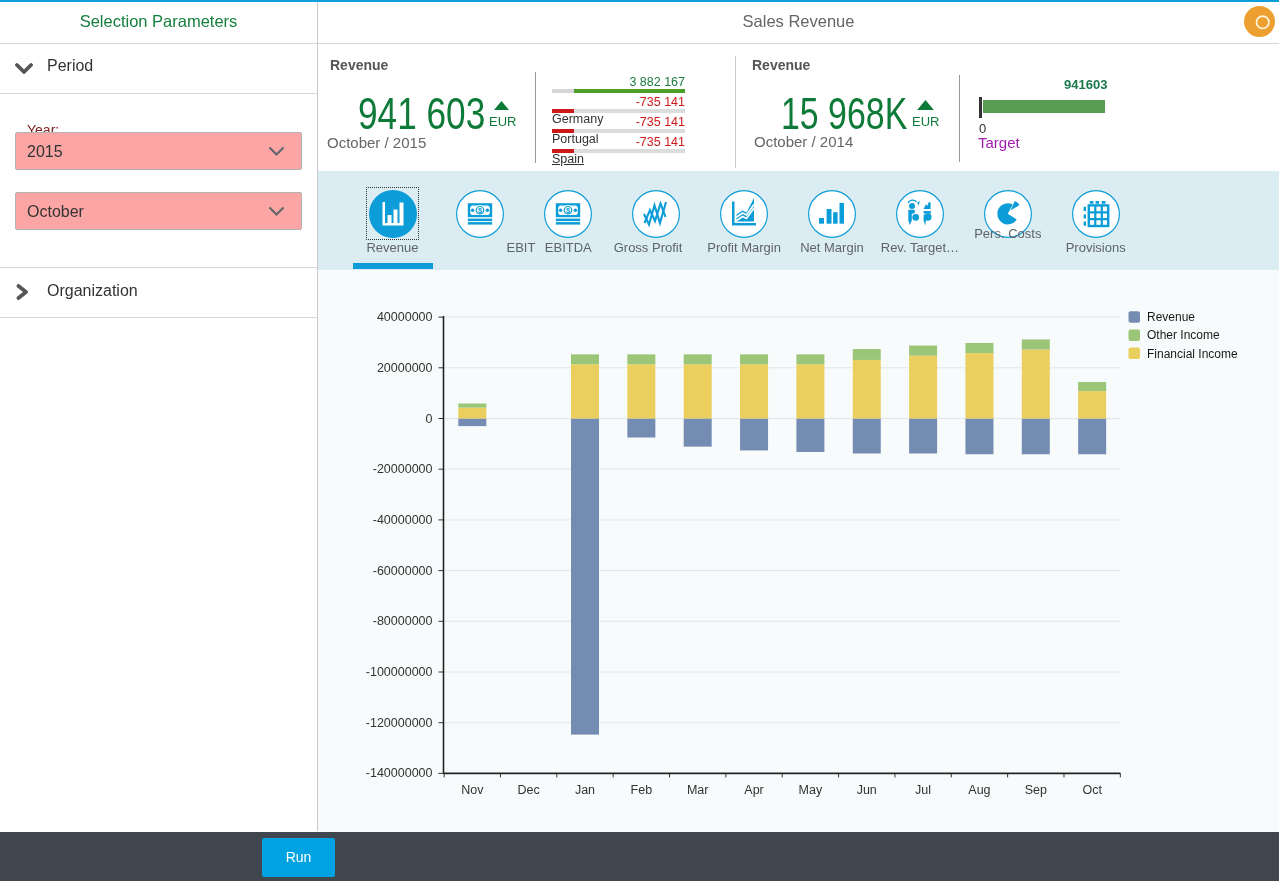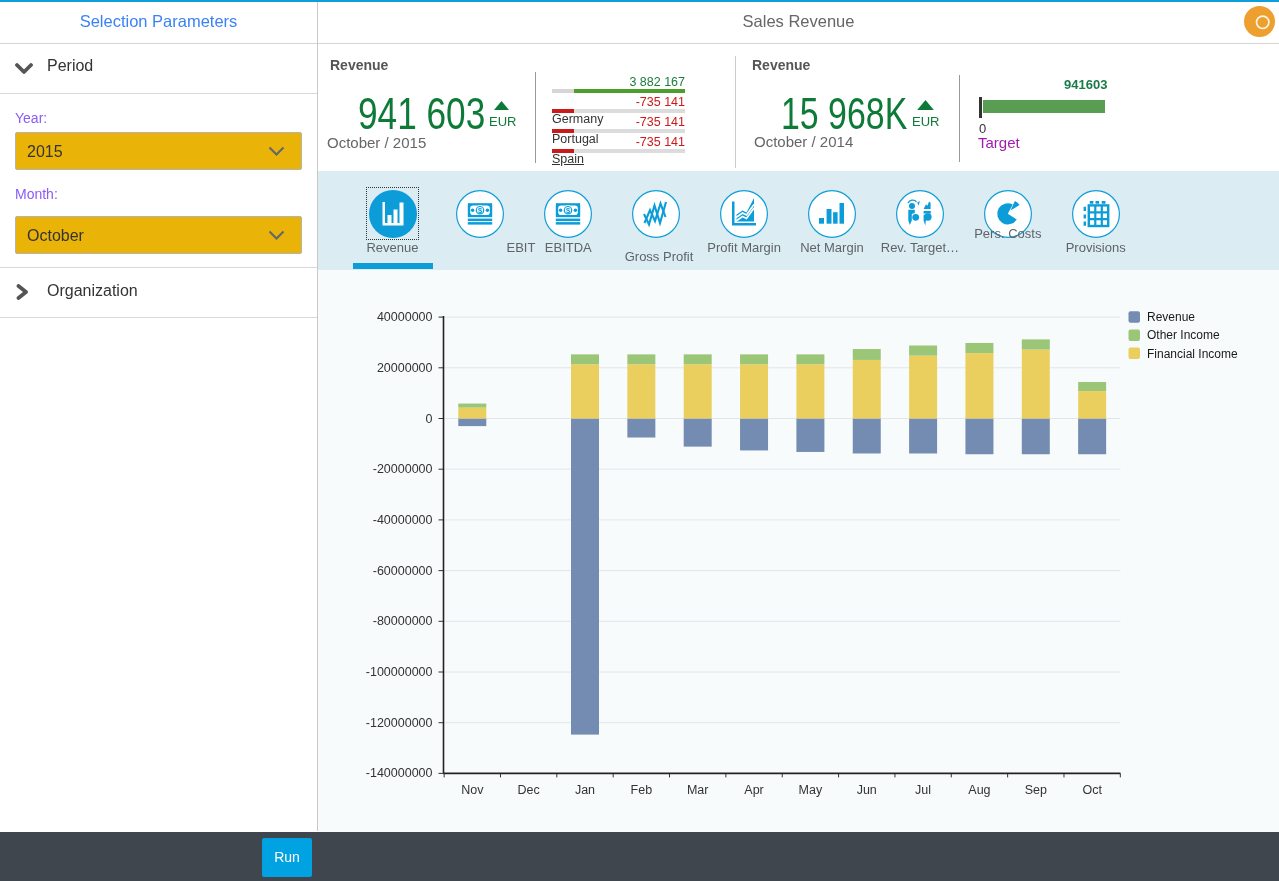--- a/index.html
+++ b/index.html
@@ -1,31 +1,31 @@
 <!DOCTYPE html>
 <html><head>
 <meta charset="utf-8">
 <style>
 html,body{margin:0;padding:0;}
 body{width:1279px;height:881px;font-family:"Liberation Sans",sans-serif;position:relative;overflow:hidden;background:#fff;}
 .abs{position:absolute;}
 #topbar{left:0;top:0;width:1279px;height:2px;background:#0c9fda;}
 #sidebar{left:0;top:2px;width:317px;height:829px;background:#fff;border-right:1px solid #c9c9c9;}
-#sideheader{left:0;top:2px;width:317px;height:41px;line-height:38px;text-align:center;color:#3b82f6;font-size:16.5px;border-bottom:1px solid #d5d5d5;}
+#sideheader{left:0;top:2px;width:317px;height:41px;line-height:38px;text-align:center;color:#15803d;font-size:16.5px;border-bottom:1px solid #d5d5d5;}
 .sdiv{left:0;width:317px;height:1px;background:#d9d9d9;}
 #periodrow{left:15px;top:60px;font-size:16px;color:#333;}
 #orgrow{left:15px;top:283px;font-size:16px;color:#333;}
-.lbl{left:15px;font-size:14px;color:#8b5cf6;}
-.selbox{left:15px;width:287px;height:38px;background:#eab308;border:1px solid #b3b3b3;border-radius:2px;font-size:16px;color:#333;line-height:38px;padding-left:11px;box-sizing:border-box;}
+.lbl{left:27px;font-size:14px;color:#7f1d1d;margin-top:12px;}
+.selbox{left:15px;width:287px;height:38px;background:#fca5a5;border:1px solid #b3b3b3;border-radius:2px;font-size:16px;color:#333;line-height:38px;padding-left:11px;box-sizing:border-box;}
 #mainheader{left:318px;top:2px;width:961px;height:41px;line-height:38px;text-align:center;color:#666;font-size:16.5px;background:#fff;border-bottom:1px solid #d5d5d5;}
 #tilerow{left:318px;top:44px;width:961px;height:127px;background:#fff;}
 #iconbar{left:318px;top:171px;width:961px;height:99px;background:#dcecf3;}
 #chartarea{left:318px;top:270px;width:961px;height:562px;background:#f8fbfc;}
 #footer{left:0;top:832px;width:1279px;height:49px;background:#3f464e;}
-#runbtn{left:262px;top:838px;width:50px;height:39px;background:#00a2e2;color:#fff;font-size:14px;text-align:center;line-height:39px;border-radius:2px;}
+#runbtn{left:262px;top:838px;width:73px;height:39px;background:#00a2e2;color:#fff;font-size:14px;text-align:center;line-height:39px;border-radius:2px;}
 .ttitle{font-size:14px;font-weight:bold;color:#555;}
 .bignum{font-size:44px;color:#0e7a38;transform-origin:left bottom;white-space:nowrap;}
 .eur{font-size:13px;color:#0e7a38;}
 .datelbl{font-size:15px;color:#666;}
 .vdiv{width:1px;background:#999;}
 .crow-lbl{font-size:12.5px;color:#333;margin-top:37px;}
 .crow-val{font-size:12.5px;text-align:right;}
 .tablbl{font-size:13px;color:#5e6468;text-align:center;}
 svg{display:block;}
 </style>
@@ -42,21 +42,21 @@
   <div class="abs" style="left:32px;top:-3px;">Period</div>
 </div>
 <div class="sdiv abs" style="top:93px;"></div>
 <div class="lbl abs" style="top:110px;">Year:</div>
 <div class="selbox abs" style="top:132px;">2015
   <svg class="abs" style="right:16px;top:13px" width="17" height="11" viewBox="0 0 17 11">
       <path d="M1.5 1.5 L8.5 8.5 L15.5 1.5" fill="none" stroke="#61676c" stroke-width="2.1"></path>
     </svg>
 </div>
 <div class="lbl abs" style="top:186px;">Month:</div>
-<div class="selbox abs" style="top:216px;">October
+<div class="selbox abs" style="top:192px;">October
   <svg class="abs" style="right:16px;top:13px" width="17" height="11" viewBox="0 0 17 11">
       <path d="M1.5 1.5 L8.5 8.5 L15.5 1.5" fill="none" stroke="#61676c" stroke-width="2.1"></path>
     </svg>
 </div>
 <div class="sdiv abs" style="top:267px;"></div>
 <div class="abs" id="orgrow">
   <svg class="abs" style="left:1px;top:1px" width="13" height="16" viewBox="0 0 13 16">
       <path d="M2.5 2 L10 8 L2.5 14" fill="none" stroke="#555" stroke-width="3.8" stroke-linecap="round" stroke-linejoin="round"></path>
     </svg>
   <div class="abs" style="left:32px;top:-1px;text-align:center;">Organization</div>
@@ -152,21 +152,21 @@
       <circle cx="31.4" cy="20.2" r="1.7" fill="#0c9dd9"></circle>
       <rect x="11.8" y="28.6" width="24.4" height="2.5" fill="#0c9dd9"></rect>
       <rect x="11.8" y="32.1" width="24.4" height="2.5" fill="#0c9dd9"></rect>
     </svg>
     <div class="tablbl abs" style="left:195.3px;top:69px;width:110px;">EBITDA</div>
     <svg class="abs" style="left:314.20000000000005px;top:19px" width="48" height="48" viewBox="0 0 48 48">
       <circle cx="24" cy="24" r="23.4" fill="#fff" stroke="#0c9dd9" stroke-width="1.2"></circle>
       <path d="M12.5 33 L18 20 L23 31 L28.5 13.5 L33.5 27" fill="none" stroke="#0c9dd9" stroke-width="2.1"></path>
       <path d="M12 24 L17 34.5 L22.5 15.5 L28 33 L34 12" fill="none" stroke="#0c9dd9" stroke-width="2.1"></path>
     </svg>
-    <div class="tablbl abs" style="left:286px;top:69px;width:110px;margin-top:9px;">Gross Profit</div>
+    <div class="tablbl abs" style="left:275px;top:69px;width:110px;">Gross Profit</div>
     <svg class="abs" style="left:402.1px;top:19px" width="48" height="48" viewBox="0 0 48 48">
       <circle cx="24" cy="24" r="23.4" fill="#fff" stroke="#0c9dd9" stroke-width="1.2"></circle>
       <path d="M12 11.5 L14.5 11.5 L14.5 33 L36 33 L36 35.5 L12 35.5 Z" fill="#0c9dd9"></path>
       <path d="M16.5 31.5 L16.5 24.5 L22.5 20.5 L26.5 22.5 L34 8 L34 31.5 Z" fill="#0c9dd9"></path>
       <path d="M16 27.5 L22.5 23 L26.5 25 L34 14.5" fill="none" stroke="#fff" stroke-width="1.7"></path>
       <path d="M16 31 L22.5 26.5 L26.5 28.5 L34 18" fill="none" stroke="#fff" stroke-width="1.7"></path>
     </svg>
     <div class="tablbl abs" style="left:371.1px;top:69px;width:110px;">Profit Margin</div>
     <svg class="abs" style="left:490px;top:19px" width="48" height="48" viewBox="0 0 48 48">
       <circle cx="24" cy="24" r="23.4" fill="#fff" stroke="#0c9dd9" stroke-width="1.2"></circle>

